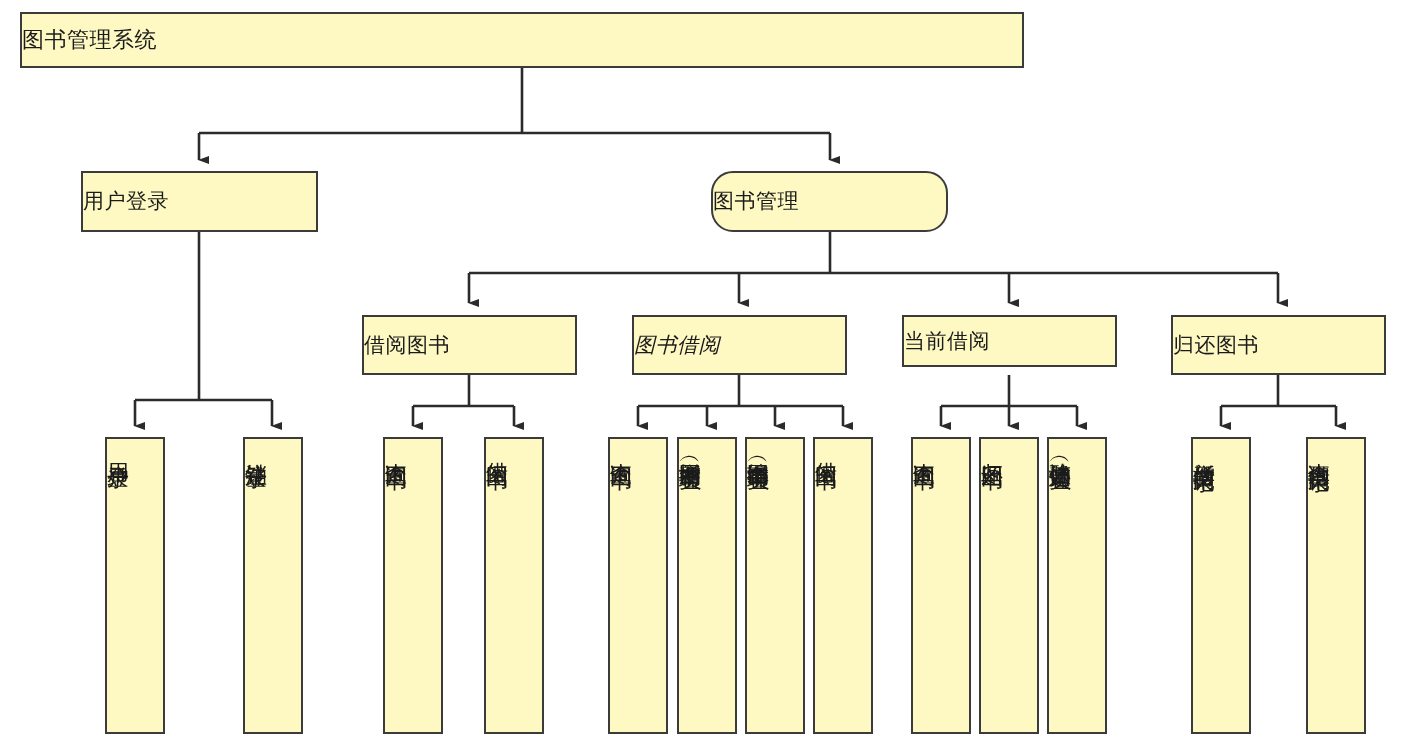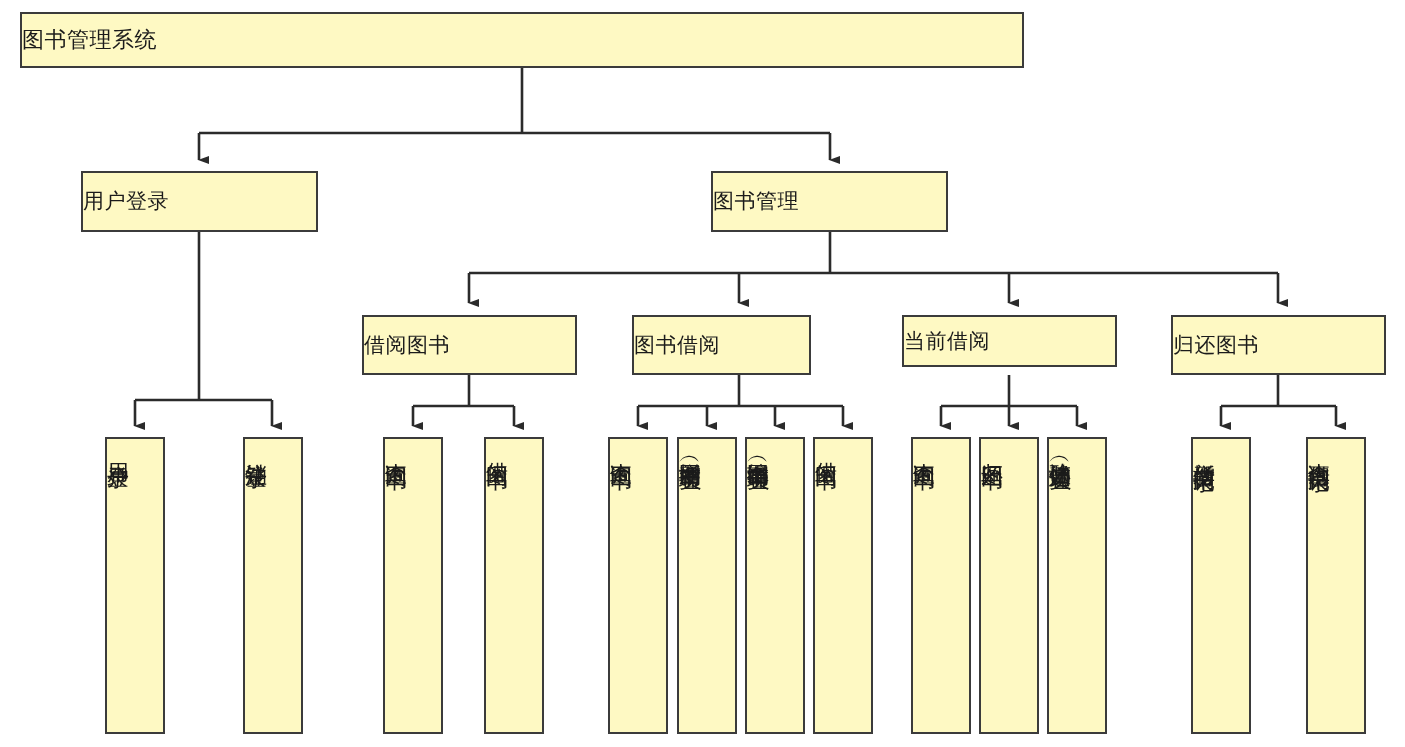--- a/index.html
+++ b/index.html
@@ -133,29 +133,29 @@
   </svg>
 
   <div class="node horiz root" style="left:20px; top:12px; width:1004px; height:56px;">
     <span class="label">图书管理系统</span>
   </div>
 
   <div class="node horiz" style="left:81px; top:171px; width:237px; height:61px;">
     <span class="label">用户登录</span>
   </div>
 
-  <div class="node horiz" style="left:711px; top:171px; width:237px; height:61px;">
+  <div class="node horiz" style="left:711px; top:171px; width:237px; height:61px;border-radius:22px;">
     <span class="label">图书管理</span>
   </div>
 
   <div class="node horiz" style="left:362px; top:315px; width:215px; height:60px;">
     <span class="label">借阅图书</span>
   </div>
 
-  <div class="node horiz" style="left:632px; top:315px; width:179px; height:60px;">
+  <div class="node horiz" style="left:632px; top:315px; width:215px; height:60px;font-style:italic;">
     <span class="label">图书借阅</span>
   </div>
 
   <div class="node horiz" style="left:902px; top:315px; width:215px; height:52px;">
     <span class="label">当前借阅</span>
   </div>
 
   <div class="node horiz" style="left:1171px; top:315px; width:215px; height:60px;">
     <span class="label">归还图书</span>
   </div>

